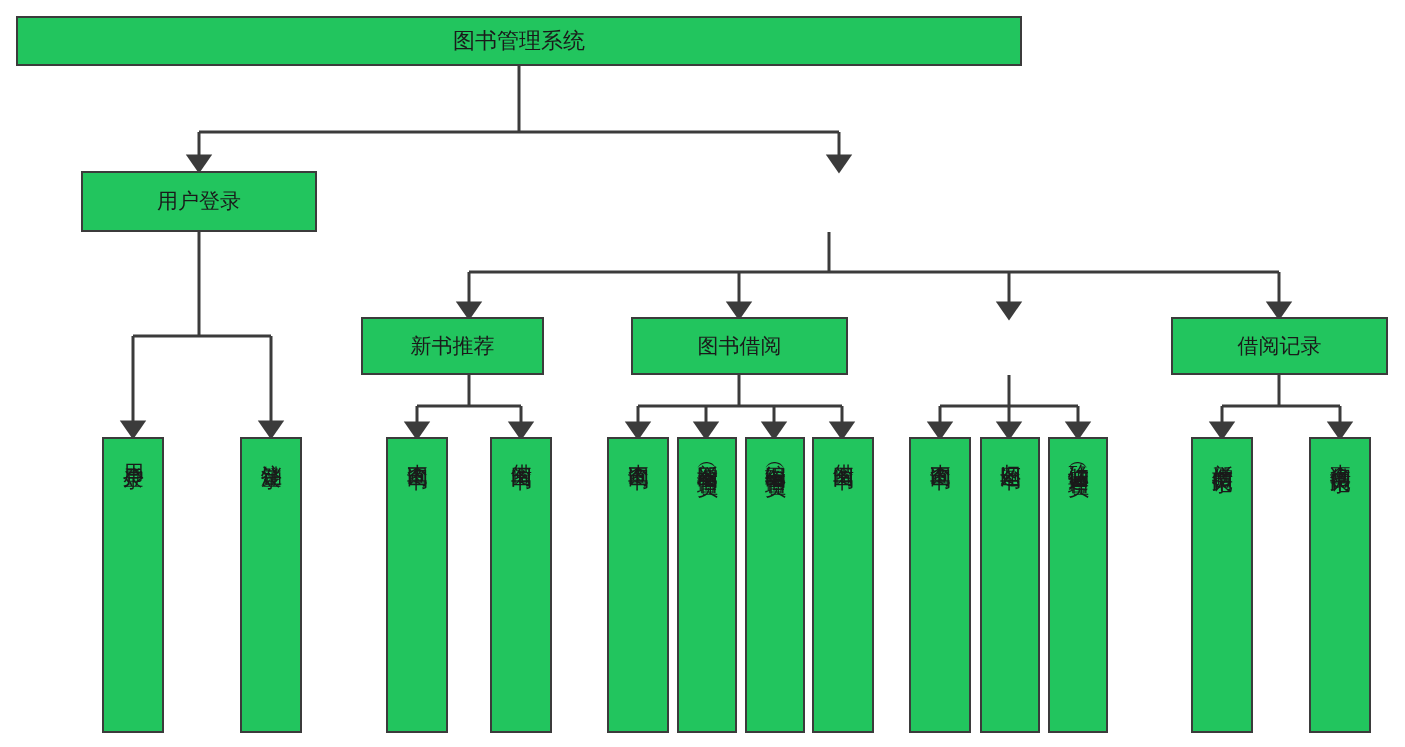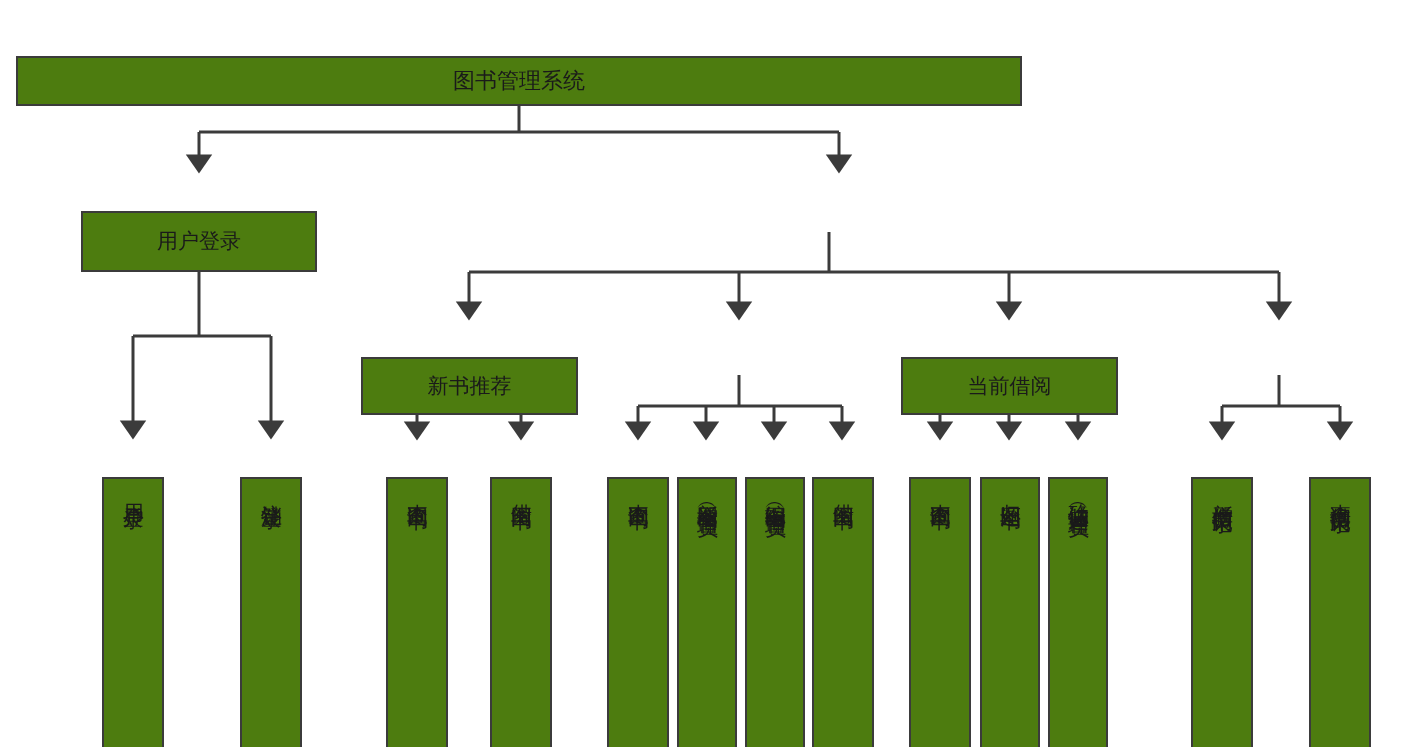--- a/index.html
+++ b/index.html
@@ -19,27 +19,26 @@
     position: absolute;
     left: 0;
     top: 0;
     width: 1405px;
     height: 747px;
     pointer-events: none;
   }
   .node {
     position: absolute;
     box-sizing: border-box;
-    background: #4d7c0f;
+    background: #22c55e;
     border: 2px solid #3b3b3b;
     display: flex;
     align-items: center;
     justify-content: center;
     color: #1a1a1a;
-    margin-top: 40px;
   }
   .node .label {
     display: block;
     text-align: center;
     line-height: 1.15;
     white-space: nowrap;
   }
   
   .node.horiz .label {
     font-size: 21px;
@@ -126,25 +125,28 @@
   </svg>
 
   <div class="node horiz root" style="left:16px; top:16px; width:1006px; height:50px;">
     <span class="label">图书管理系统</span>
   </div>
 
   <div class="node horiz" style="left:81px; top:171px; width:236px; height:61px;">
     <span class="label">用户登录</span>
   </div>
 
-  <div class="node horiz" style="left:361px; top:317px; width:217px; height:58px;">
+  <div class="node horiz" style="left:361px; top:317px; width:183px; height:58px;">
     <span class="label">新书推荐</span>
   </div>
-  <div class="node horiz" style="left:901px; top:317px; width:217px; height:58px;">
-    <span class="label">当前借阅</span>
+  <div class="node horiz" style="left:631px; top:317px; width:217px; height:58px;">
+    <span class="label">图书借阅</span>
+  </div>
+  <div class="node horiz" style="left:1171px; top:317px; width:217px; height:58px;">
+    <span class="label">借阅记录</span>
   </div>
 
   <div class="node vert" style="left:102px; top:437px; width:62px; height:296px;">
     <span class="label">用户登录</span>
   </div>
   <div class="node vert" style="left:240px; top:437px; width:62px; height:296px;">
     <span class="label">注销登录</span>
   </div>
 
   <div class="node vert" style="left:386px; top:437px; width:62px; height:296px;">

